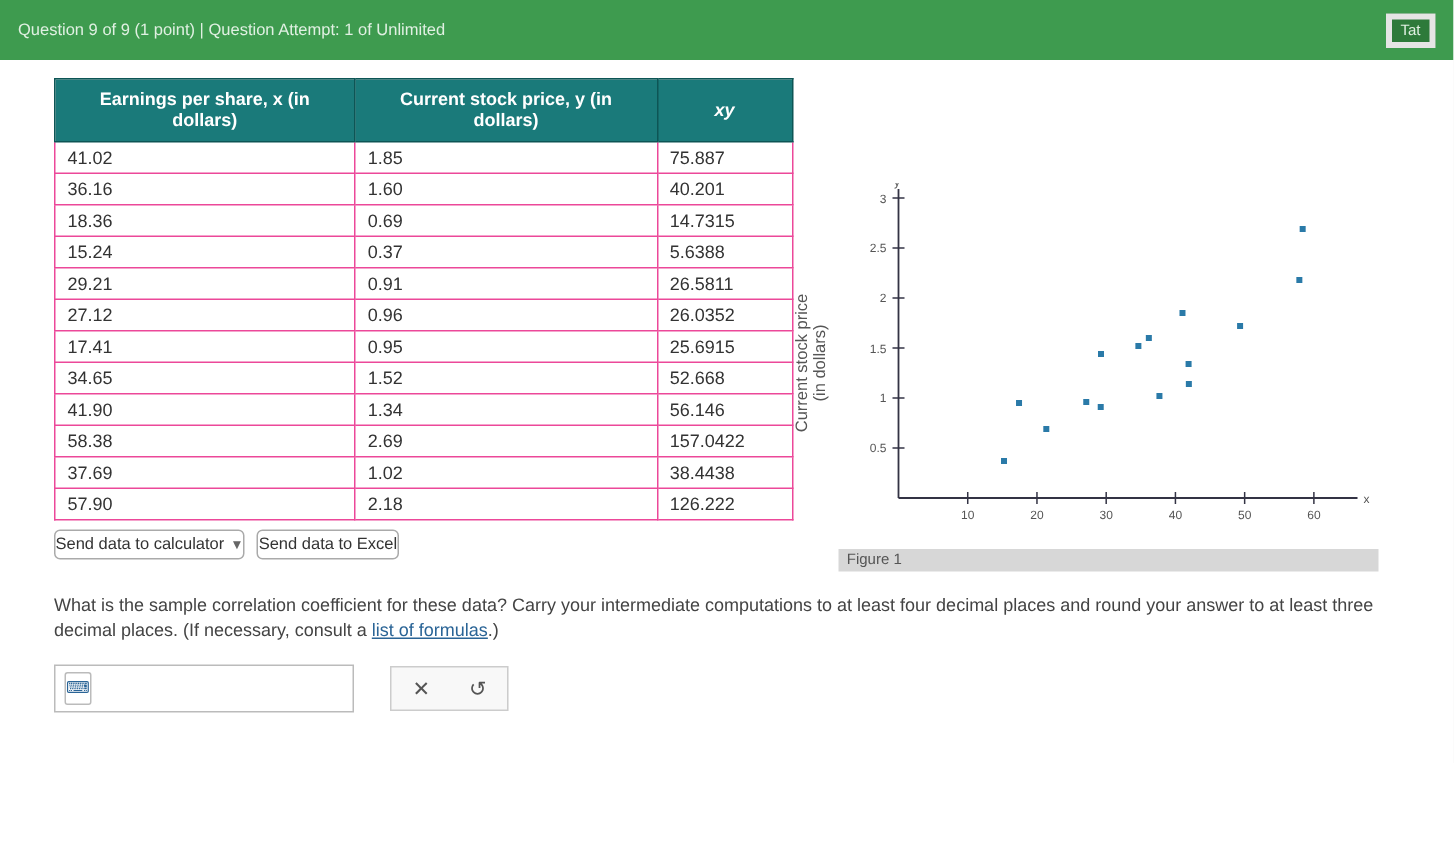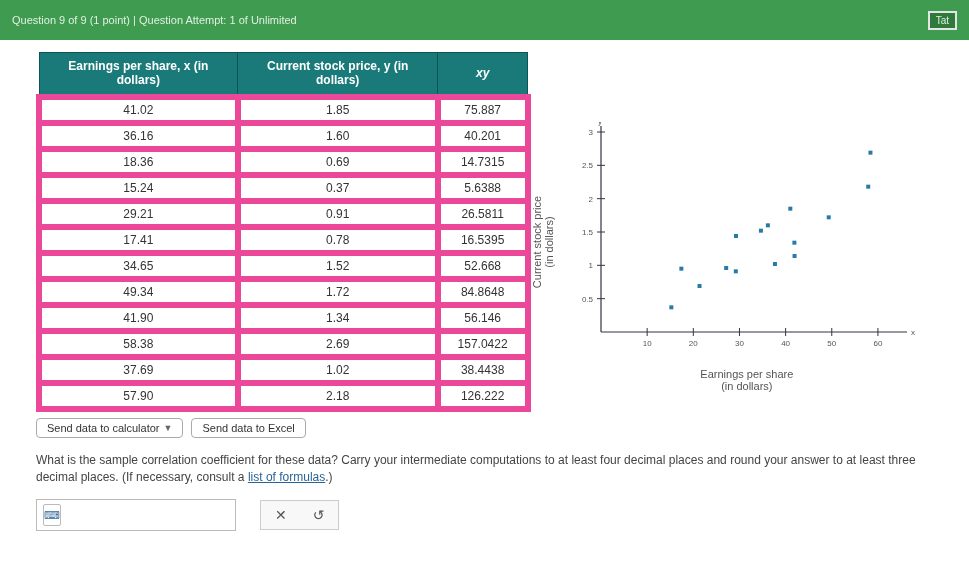--- a/index.html
+++ b/index.html
@@ -1,25 +1,25 @@
 <!DOCTYPE html>
 <html><head>
 <meta charset="utf-8">
 <style>
   * { box-sizing: border-box; margin: 0; padding: 0; }
   body { font-family: Arial, sans-serif; font-size: 13px; color: #333; background: #f5f5f5; width: 969px; height: 564px; overflow: hidden; }
   .topbar { background: #3e9b4f; color: #e0f0e2; padding: 20px 12px; font-size: 11px; display: flex; justify-content: space-between; align-items: center; height: 18px; }
-  .topbar-right { background: #2d7a3a; border: 2px solid #e5e5e5; padding: 2px 6px; font-size: 10px; }
+  .topbar-right { background: #2d7a3a; border: 4px solid #e5e5e5; padding: 2px 6px; font-size: 10px; }
   .content { background: #fff; padding: 12px 36px 12px 36px; height: calc(564px - 18px); position: relative; }
   .row { display: flex; gap: 30px; align-items: flex-start; }
   .data-table { border-collapse: collapse; font-size: 12px; }
   .data-table th { background: #1a7a7a; color: #fff; font-weight: bold; padding: 6px 8px; border: 1px solid #0d5555; text-align: center; line-height: 1.2; font-size: 12px; }
-  .data-table td { border: 6px solid #ec4899; padding: 3px 8px; text-align: center; background: #fff; min-width: 90px; }
+  .data-table td { border: 1px solid #ec4899; padding: 3px 8px; text-align: left; background: #fff; min-width: 90px; }
   .btnrow { display: flex; gap: 8px; margin-top: 6px; }
-  .pillbtn { border: 1px solid #aaa; background: #fff; border-radius: 4px; padding: 3px 10px; font-size: 11px; color: #333; cursor: pointer; display: flex; align-items: center; gap: 4px; }
+  .pillbtn { border: 1px solid #aaa; background: #fff; border-radius: 4px; padding: 3px 0; font-size: 11px; color: #333; cursor: pointer; display: flex; align-items: center; gap: 4px; }
   .chev { font-size: 9px; color: #666; }
   .chartwrap { width: 380px; margin-top: 70px; }
   .chart { position: relative; width: 360px; height: 240px; }
   .ylabel { position: absolute; left: -18px; top: 50%; transform: translate(-50%,-50%) rotate(-90deg); font-size: 11px; color: #555; text-align: center; white-space: nowrap; line-height: 1.1; }
   .xlabel { text-align: center; font-size: 11px; color: #555; margin-top: 6px; line-height: 1.1; }
   .figcaption { background: #d7d7d7; color: #555; font-size: 10px; padding: 2px 6px; margin-top: 4px; width: 360px; }
   .question { margin-top: 14px; font-size: 12px; color: #444; line-height: 1.4; max-width: 900px; }
   .linklike { color: #2a6496; text-decoration: underline; cursor: pointer; }
   .ansrow { display: flex; align-items: center; gap: 24px; margin-top: 14px; }
   .ansbox { border: 1px solid #bbb; background: #fff; width: 200px; height: 32px; display: flex; align-items: center; padding: 0 6px; }
@@ -70,33 +70,33 @@
               <td>15.24</td>
               <td>0.37</td>
               <td>5.6388</td>
             </tr>
             <tr>
               <td>29.21</td>
               <td>0.91</td>
               <td>26.5811</td>
             </tr>
             <tr>
+              <td>27.12</td>
+              <td>0.96</td>
+              <td>26.0352</td>
+            </tr>
+            <tr>
               <td>17.41</td>
-              <td>0.78</td>
-              <td>16.5395</td>
+              <td>0.95</td>
+              <td>25.6915</td>
             </tr>
             <tr>
               <td>34.65</td>
               <td>1.52</td>
               <td>52.668</td>
-            </tr>
-            <tr>
-              <td>49.34</td>
-              <td>1.72</td>
-              <td>84.8648</td>
             </tr>
             <tr>
               <td>41.90</td>
               <td>1.34</td>
               <td>56.146</td>
             </tr>
             <tr>
               <td>58.38</td>
               <td>2.69</td>
               <td>157.0422</td>
@@ -168,23 +168,21 @@
             <rect x="173" y="112" width="4" height="4" class="pt"></rect>
             <rect x="231.56923076923076" y="132" width="4" height="4" class="pt"></rect>
             <rect x="197.9230769230769" y="106.66666666666666" width="4" height="4" class="pt"></rect>
             <rect x="265.7230769230769" y="93.33333333333333" width="4" height="4" class="pt"></rect>
             <rect x="231.3846153846154" y="118.66666666666666" width="4" height="4" class="pt"></rect>
             <rect x="307.44615384615383" y="28.666666666666686" width="4" height="4" class="pt"></rect>
             <rect x="211.95384615384614" y="140" width="4" height="4" class="pt"></rect>
             <rect x="305.2307692307692" y="62.66666666666666" width="4" height="4" class="pt"></rect>
           </svg>
       </div>
-      <div class="xlabel">
-        Earnings per share<br>(in dollars)
-      </div>
+      <div class="figcaption">Figure 1</div>
     </div>
   </div>
 
   <p class="question">
     <span>What is the sample correlation coefficient for these data? Carry your intermediate computations to at least four decimal places and round your answer to at least three decimal places. (If necessary, consult a </span><span class="linklike">list of formulas</span><span>.)</span>
   </p>
 
   <div class="ansrow">
     <div class="ansbox">
       <span class="keypad">⌨</span>

